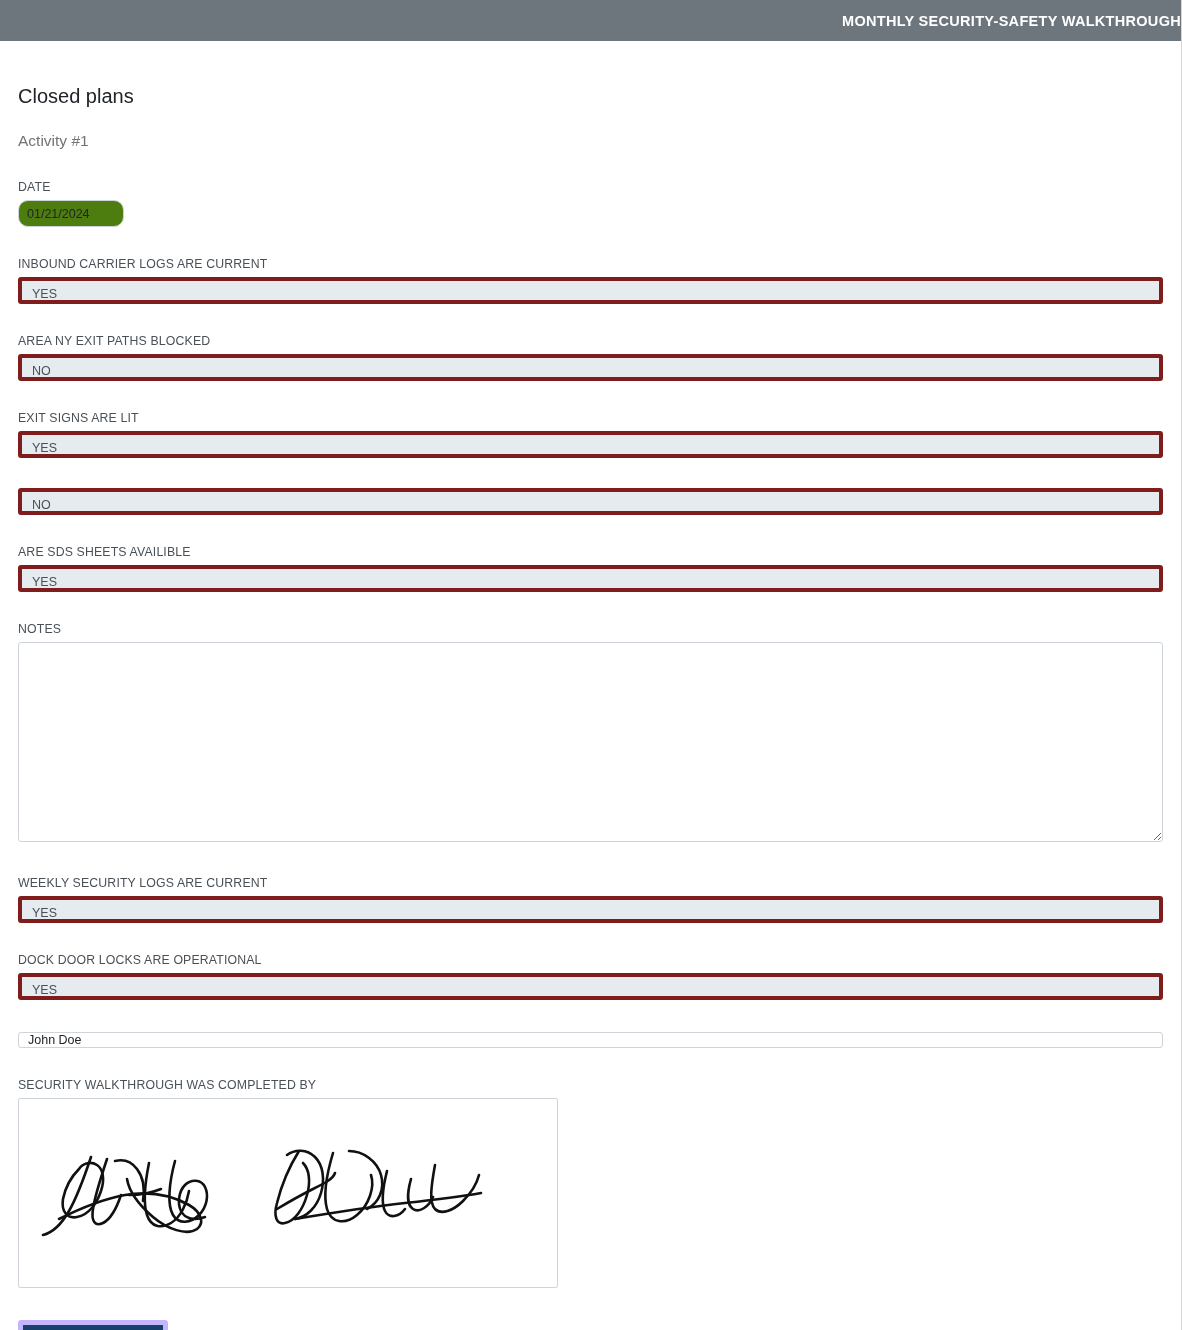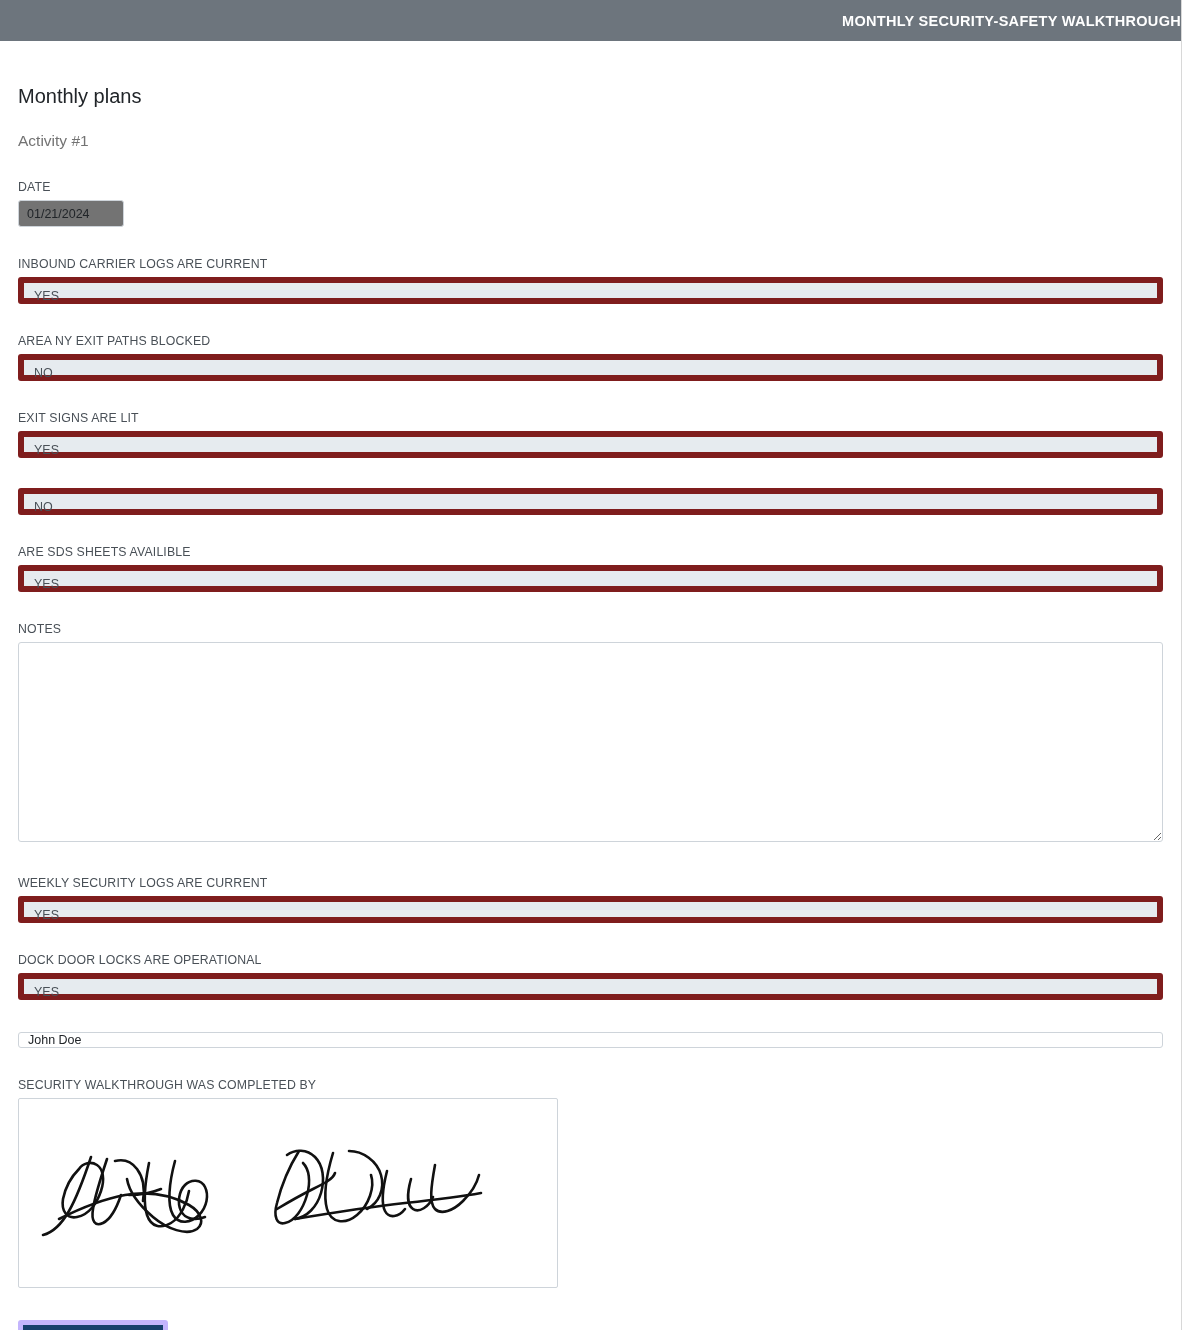--- a/index.html
+++ b/index.html
@@ -53,32 +53,32 @@
     color: #495057;
     letter-spacing: 0.15px;
     text-transform: uppercase;
     margin-bottom: 6px;
     display: block;
   }
   .date-input {
     width: 106px;
     height: 27px;
     border: 1px solid #ced4da;
-    border-radius: 3px;
-    background: #737373;
+    border-radius: 10px;
+    background: #4d7c0f;
     font-size: 12.5px;
     color: #212529;
     padding: 0 8px;
     font-family: "Liberation Sans", sans-serif;
   }
   .readonly-value {
     width: 100%;
     height: 27px;
     background: #e6ebef;
-    border: 6px solid #7f1d1d;
+    border: 4px solid #7f1d1d;
     border-radius: 3px;
     font-size: 12.5px;
     color: #495057;
     padding: 5px 10px;
     line-height: 17px;
   }
   .text-input {
     width: 100%;
     height: 16px;
     border: 1px solid #ced4da;
@@ -132,21 +132,21 @@
 <body>
 
 <div class="page">
 
   <div class="titlebar">
     <span>Monthly Security-Safety Walkthrough</span>
   </div>
 
   <div class="content">
 
-    <h2 class="section-title">Monthly plans</h2>
+    <h2 class="section-title">Closed plans</h2>
     <div class="activity-title">Activity #1</div>
 
     <div class="field">
       <span class="field-label">DATE</span>
       <input class="date-input" type="text" value="01/21/2024" style="">
     </div>
 
     <div class="field">
       <span class="field-label">INBOUND CARRIER LOGS ARE CURRENT</span>
       <div class="readonly-value">YES</div>

